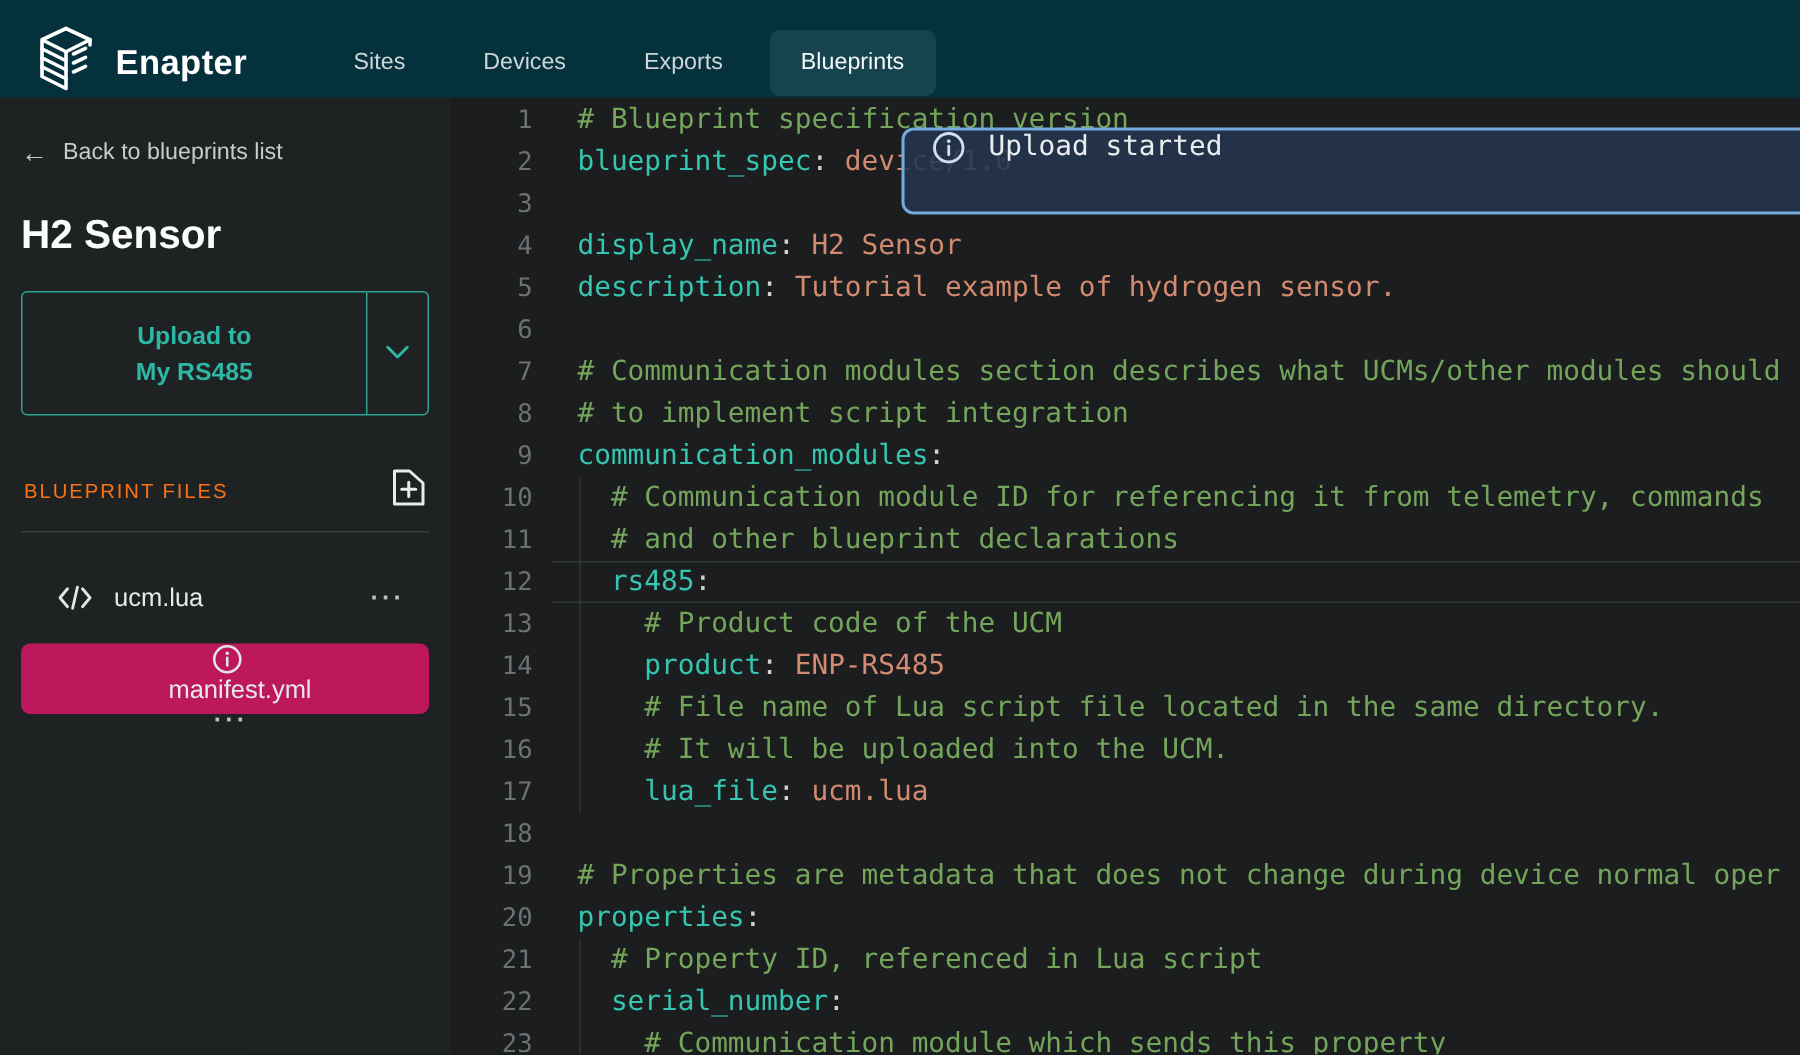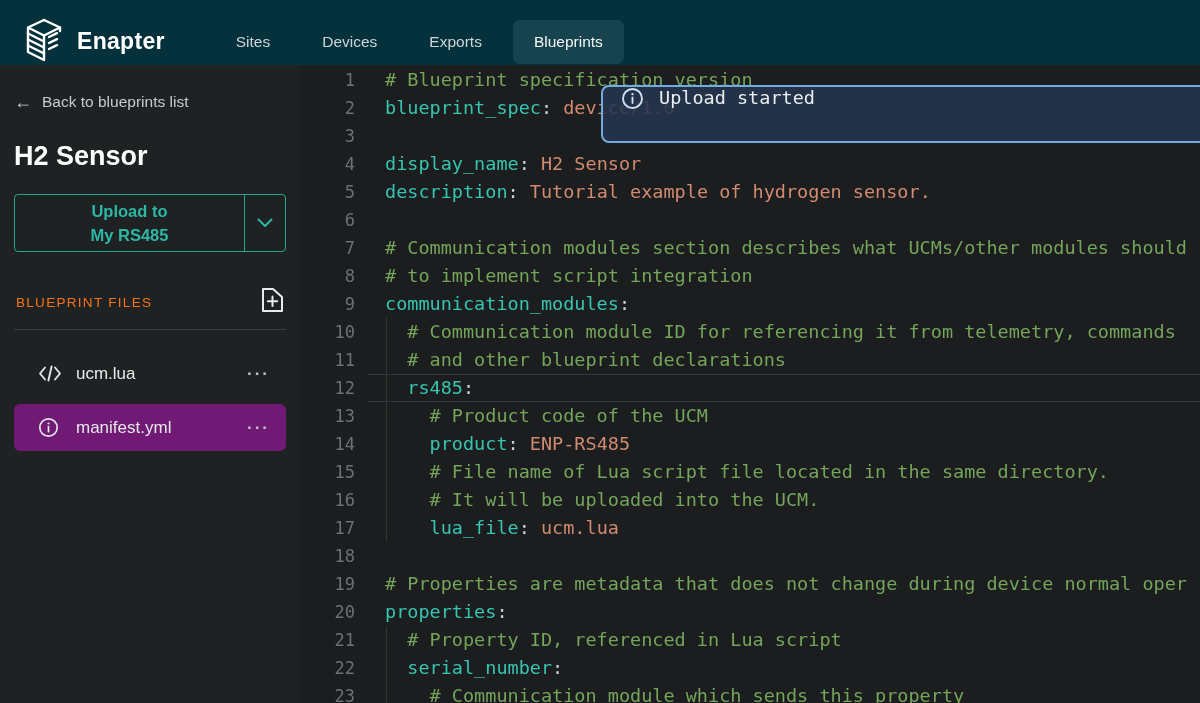--- a/index.html
+++ b/index.html
@@ -20,33 +20,33 @@
   .brand{display:flex;align-items:center;gap:13px;margin-right:50px;cursor:pointer;}
   .brand-name{color:#fff;font-size:23px;font-weight:700;letter-spacing:.3px;}
   .nav-items{display:flex;gap:10px;}
   .nav-item{color:#ccd5d7;font-size:15.5px;font-weight:500;padding:13px 21px;border-radius:7px;cursor:pointer;}
   .nav-item.active{background:#17434f;color:#f4f7f7;}
   
   .sidebar{position:absolute;top:65px;left:0;width:300px;bottom:0;background:var(--sidebar-bg);padding:0 14px;}
   .back-link{display:flex;align-items:center;gap:10px;color:#c7cbcc;font-size:15.5px;margin-top:28px;cursor:pointer;}
   .back-arrow{font-size:18px;line-height:1;}
   .sensor-title{color:#fbfcfc;font-size:27px;font-weight:700;margin:30px 0 0 0;}
-  .upload-btn{margin-top:22px;height:58px;border:1px solid #2aa392;border-radius:4px;display:flex;overflow:hidden;}
+  .upload-btn{margin-top:22px;height:83px;border:1px solid #2aa392;border-radius:4px;display:flex;overflow:hidden;}
   .upload-main{flex:1;display:flex;flex-direction:column;justify-content:center;align-items:center;
     color:var(--accent);font-weight:700;font-size:16.5px;line-height:24px;cursor:pointer;}
   .upload-divider{width:1px;background:#2aa392;}
   .upload-caret{width:40px;display:flex;align-items:center;justify-content:center;cursor:pointer;}
   .files-header{margin-top:36px;height:28px;display:flex;justify-content:space-between;align-items:center;padding:0 2px;}
   .files-header-label{color:#f97316;font-size:13.5px;font-weight:500;letter-spacing:1.3px;}
   .add-file{display:flex;align-items:center;cursor:pointer;}
   .files-divider{height:1px;background:#3a3e3f;margin-top:13px;}
   .file-list{margin-top:20px;}
   .file-row{height:47px;display:flex;align-items:center;padding:0 16px 0 24px;cursor:pointer;}
   .file-row + .file-row{margin-top:7px;}
-  .file-row.selected{background:#701a75;border-radius:6px;}
+  .file-row.selected{background:#be185d;border-radius:6px;flex-direction:column;}
   .file-icon{width:26px;display:flex;align-items:center;color:#e3e6e7;}
   .file-name{margin-left:12px;color:#e6e8e9;font-size:17px;flex:1;}
   .file-menu{color:#bcc0c1;font-size:17px;font-weight:700;letter-spacing:2px;}
   
   .editor{position:absolute;left:300px;top:65px;right:0;bottom:0;background:var(--editor-bg);
     font-family:"DejaVu Sans Mono",monospace;font-size:18.5px;overflow:hidden;}
   .lines{position:relative;padding-top:1px;}
   .code-line{display:flex;height:28px;line-height:28px;}
   .gutter{flex:0 0 68px;width:68px;text-align:right;padding-right:13px;color:#6c7174;font-size:17px;user-select:none;}
   .code-text{white-space:pre;padding-left:17px;}

